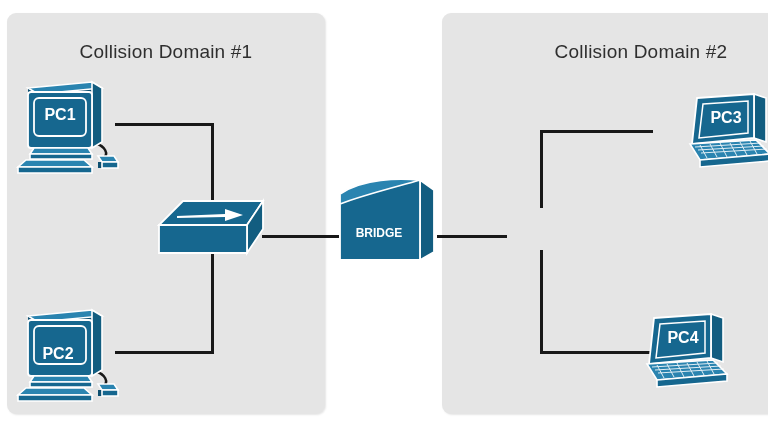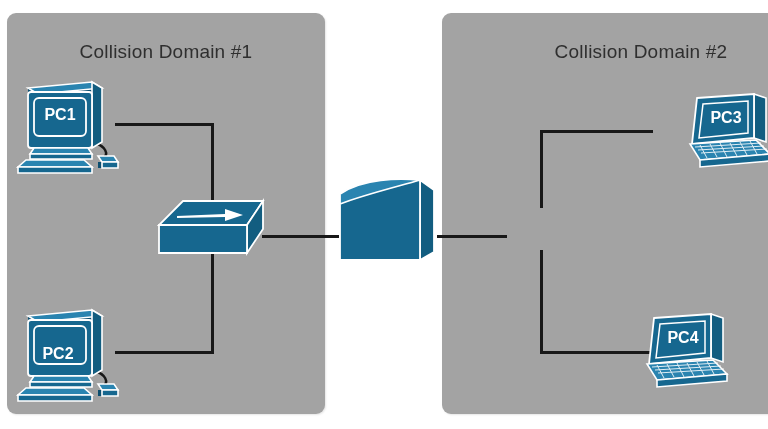--- a/index.html
+++ b/index.html
@@ -14,21 +14,21 @@
     position: relative;
     width: 768px;
     height: 429px;
     background: #ffffff;
     overflow: hidden;
   }
 
   
   .domain-panel {
     position: absolute;
-    background: #a3a3a3;
+    background: #e5e5e5;
     border-radius: 9px;
     box-shadow: 1px 1px 2px rgba(0,0,0,0.10);
   }
   #panel-left  { left: 7px;   top: 13px; width: 318px; height: 401px; }
   #panel-right { left: 442px; top: 13px; width: 320px; height: 401px; padding-left: 26px; }
 
   .domain-title {
     position: absolute;
     top: 28px;
     width: 100%;
@@ -57,21 +57,21 @@
     color: #ffffff;
     font-weight: bold;
     text-align: center;
     white-space: nowrap;
     pointer-events: none;
   }
 
   
   .lbl-pc     { font-size: 16px; font-weight: 700; }
   .lbl-hub    { font-size: 18px; }
-  .lbl-bridge { font-size: 12px; margin-top: 32px; }
+  .lbl-bridge { font-size: 12px; }
 </style>
 </head>
 <body>
 
 <div id="canvas">
 
   <div class="domain-panel" id="panel-left">
     <div class="domain-title">Collision Domain #1</div>
   </div>
 

